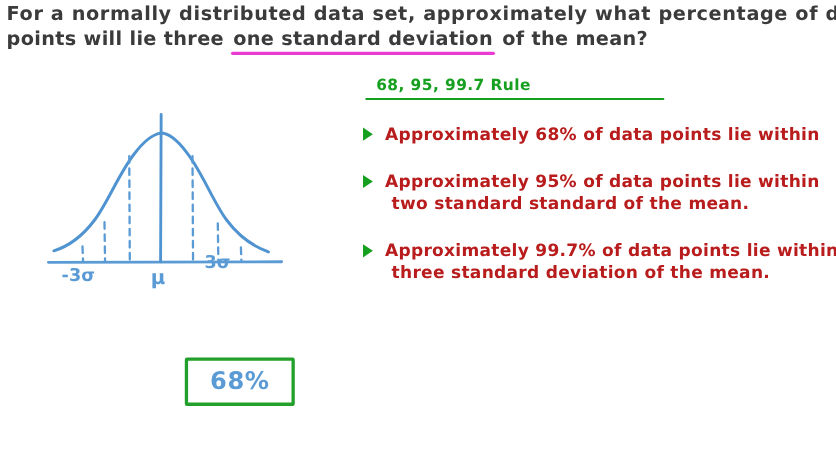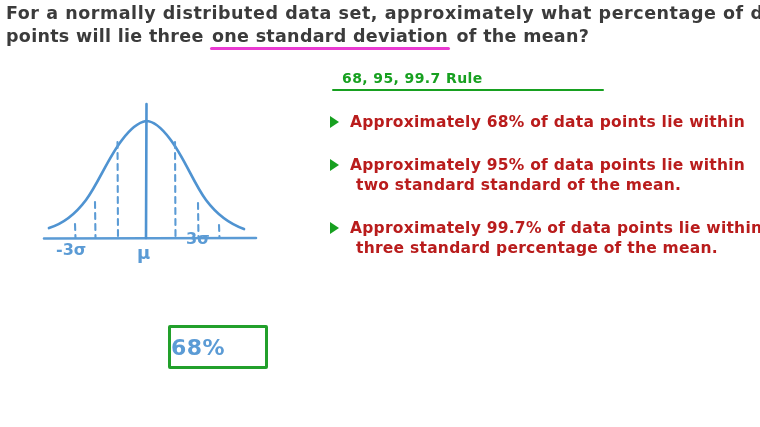--- a/index.html
+++ b/index.html
@@ -85,20 +85,21 @@
   .answer-box {
     position: absolute;
     left: 168px;
     top: 325px;
     width: 100px;
     height: 44px;
     border: 3px solid #22a02b;
     box-sizing: border-box;
     display: flex;
     align-items: center;
+    justify-content: center;
     background: #ffffff;
     border-radius: 2px;
   }
   .answer-box .answer-text {
     color: #5b9bd5;
     font-size: 22px;
     font-weight: 700;
     letter-spacing: 0.5px;
     font-family: "DejaVu Sans", sans-serif;
   }
@@ -217,18 +218,18 @@
         <span class="bullet-line">Approximately 68% of data points lie within</span>
       </li>
       <li class="bullet-item">
         <span class="bullet-marker"></span>
         <span class="bullet-line">Approximately 95% of data points lie within</span>
         <span class="bullet-line bullet-line-2">two standard standard of the mean.</span>
       </li>
       <li class="bullet-item">
         <span class="bullet-marker"></span>
         <span class="bullet-line">Approximately 99.7% of data points lie within</span>
-        <span class="bullet-line bullet-line-2">three standard percentage of the mean.</span>
+        <span class="bullet-line bullet-line-2">three standard deviation of the mean.</span>
       </li>
     </ul>
   </div>
 
 </div>
 
 </body></html>

